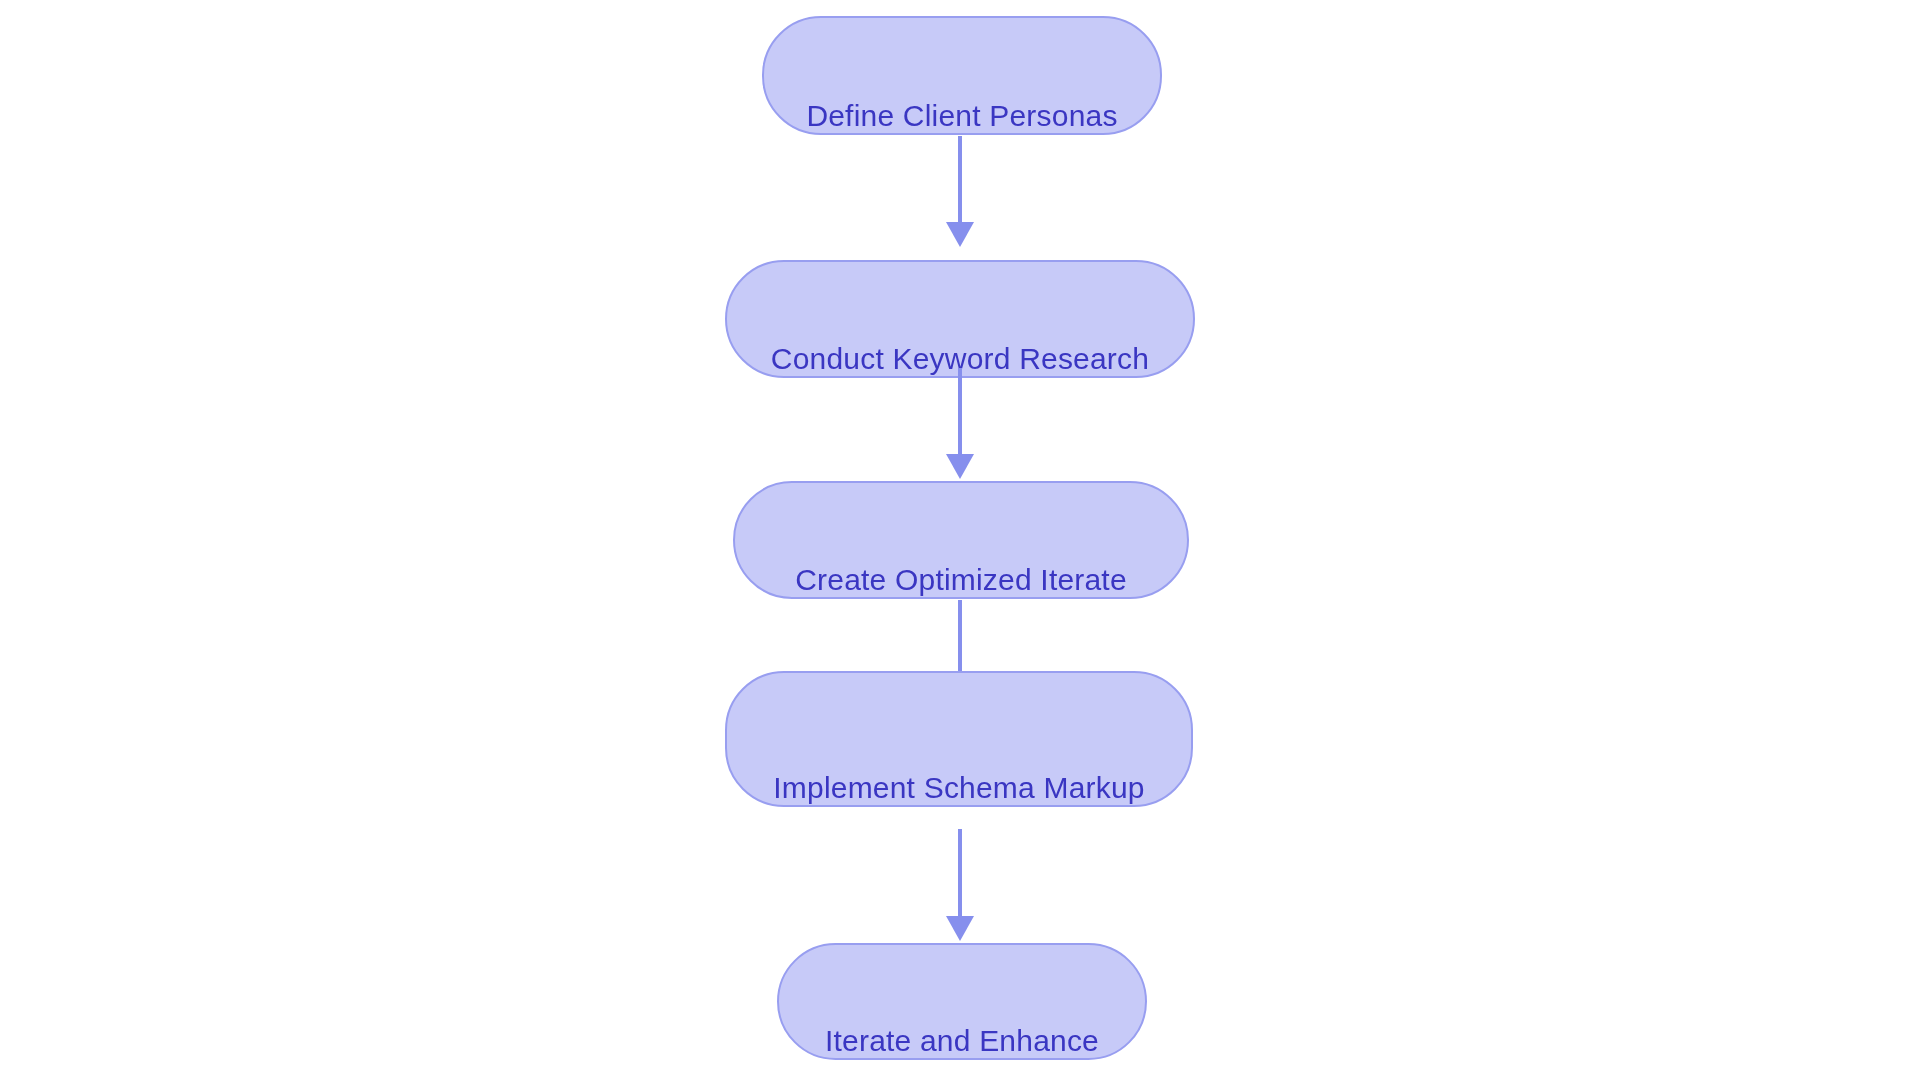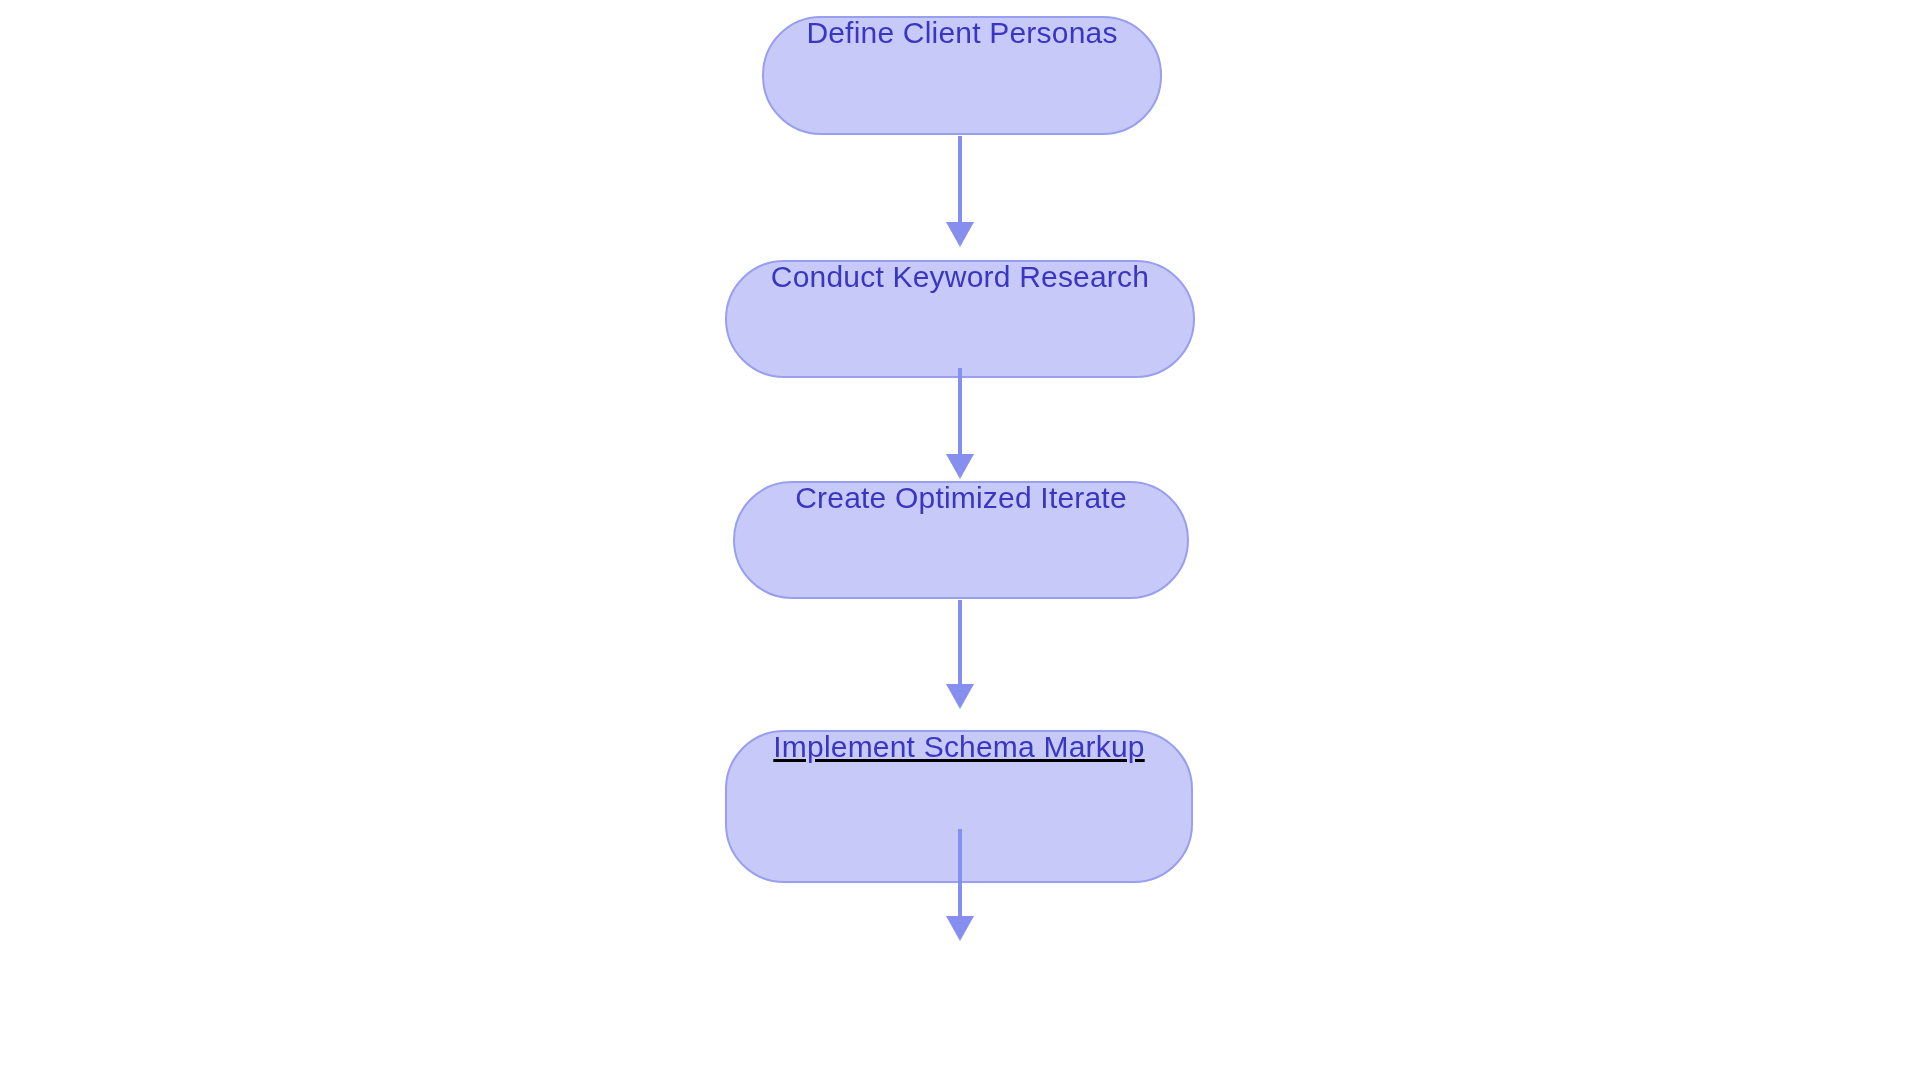--- a/index.html
+++ b/index.html
@@ -15,37 +15,37 @@
     overflow: hidden;
     font-family: "Liberation Sans", sans-serif;
   }
   .flow-node {
     position: absolute;
     box-sizing: border-box;
     background: var(--node-fill, #c7caf8);
     border: 2px solid var(--node-border, #989ef0);
     border-radius: 59px;
     display: flex;
-    align-items: flex-start;
+    align-items: flex-end;
     justify-content: center;
   }
   .flow-node .node-label {
     color: var(--node-text, #3a36c2);
     font-size: 30px;
     font-weight: 500;
     letter-spacing: 0.2px;
     white-space: nowrap;
     line-height: 1;
     padding-bottom: 2px;
   }
   
   .n1 { left: 762px;  top: 16px;  width: 400px; height: 119px; }
   .n2 { left: 725px;  top: 260px; width: 470px; height: 118px; }
   .n3 { left: 733px;  top: 481px; width: 456px; height: 118px; }
-  .n4 { left: 725px;  top: 730px; width: 468px; height: 153px; text-decoration: underline; }
+  .n4 { left: 725px;  top: 671px; width: 468px; height: 136px; }
   .n5 { left: 777px;  top: 943px; width: 370px; height: 117px; }
 
   .flow-arrow {
     position: absolute;
     left: 946px;
     width: 28px;
     display: flex;
     flex-direction: column;
     align-items: center;
   }
@@ -100,14 +100,17 @@
 
   <div class="flow-node n4">
     <span class="node-label">Implement Schema Markup</span>
   </div>
 
   <div class="flow-arrow a4">
     <div class="arrow-line"></div>
     <div class="arrow-head"></div>
   </div>
 
+  <div class="flow-node n5">
+    <span class="node-label">Iterate and Enhance</span>
+  </div>
 
 </div>
 
 </body></html>

